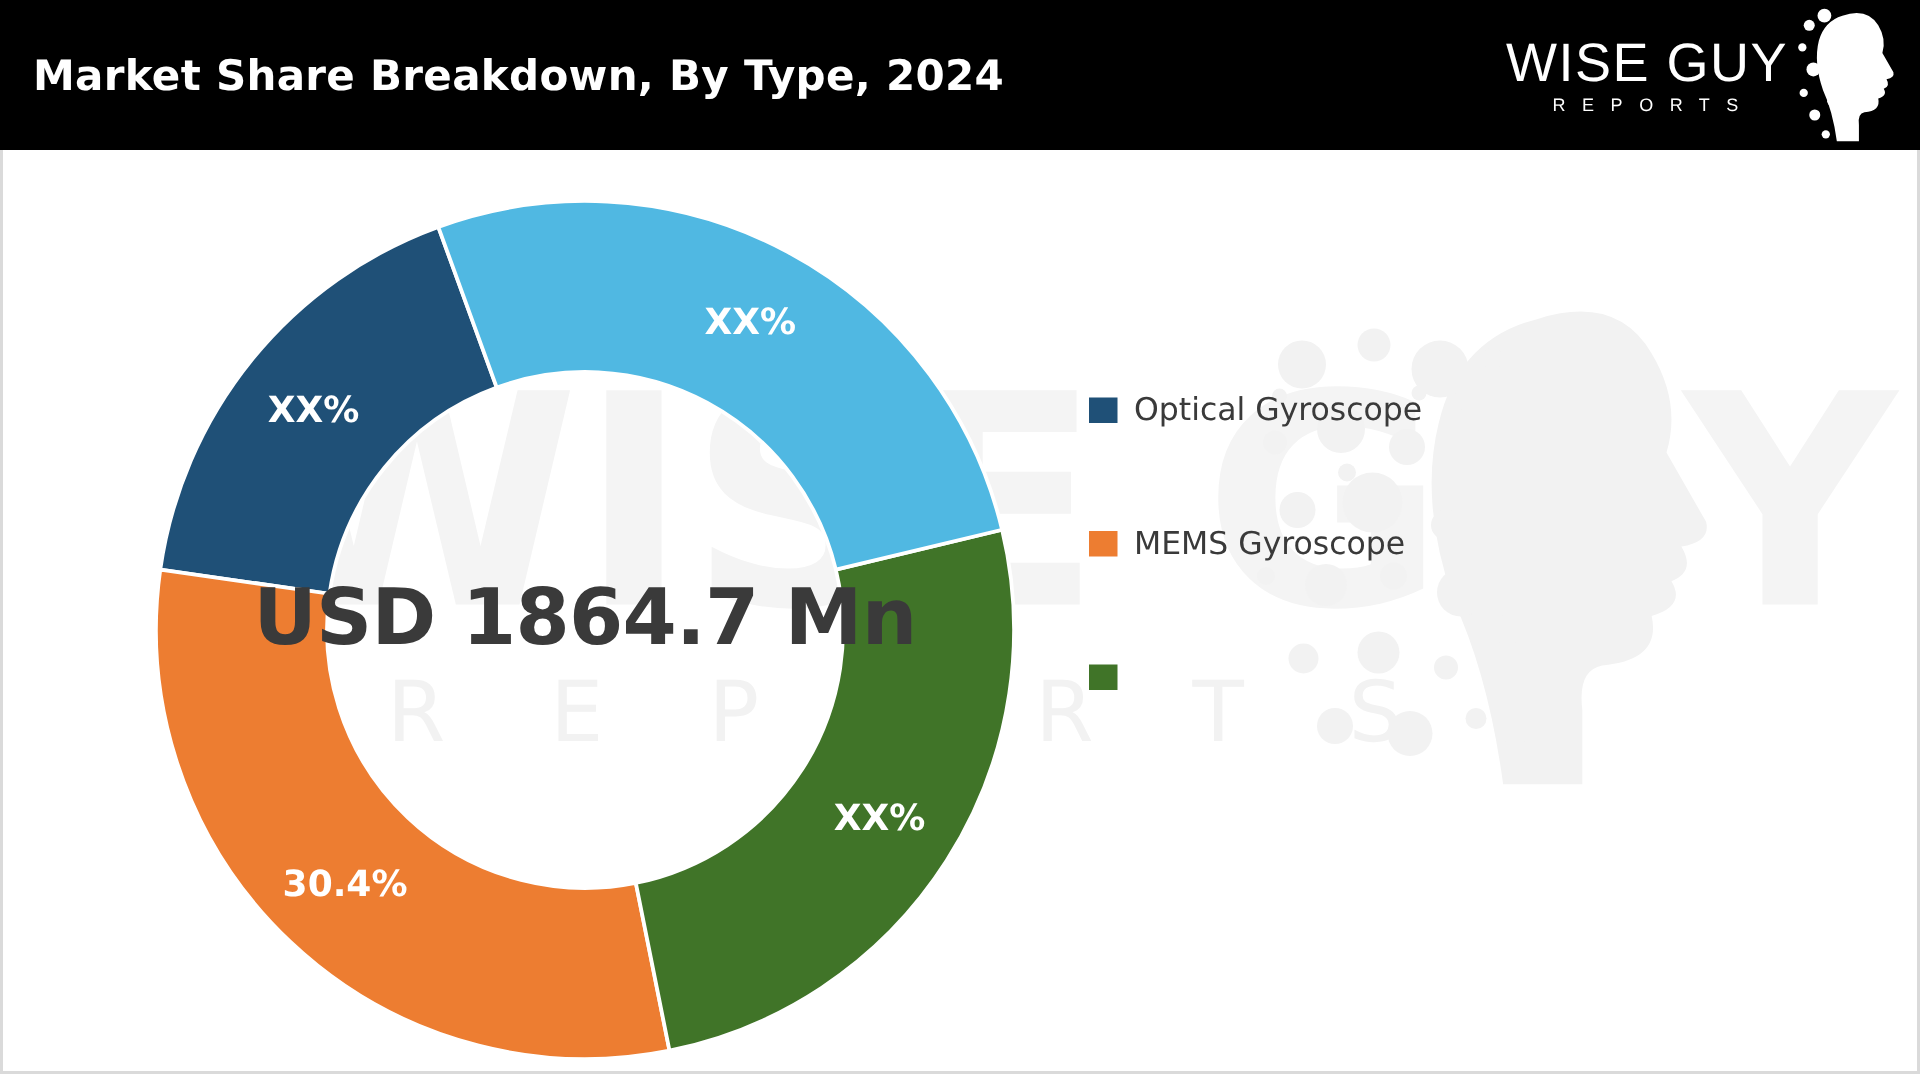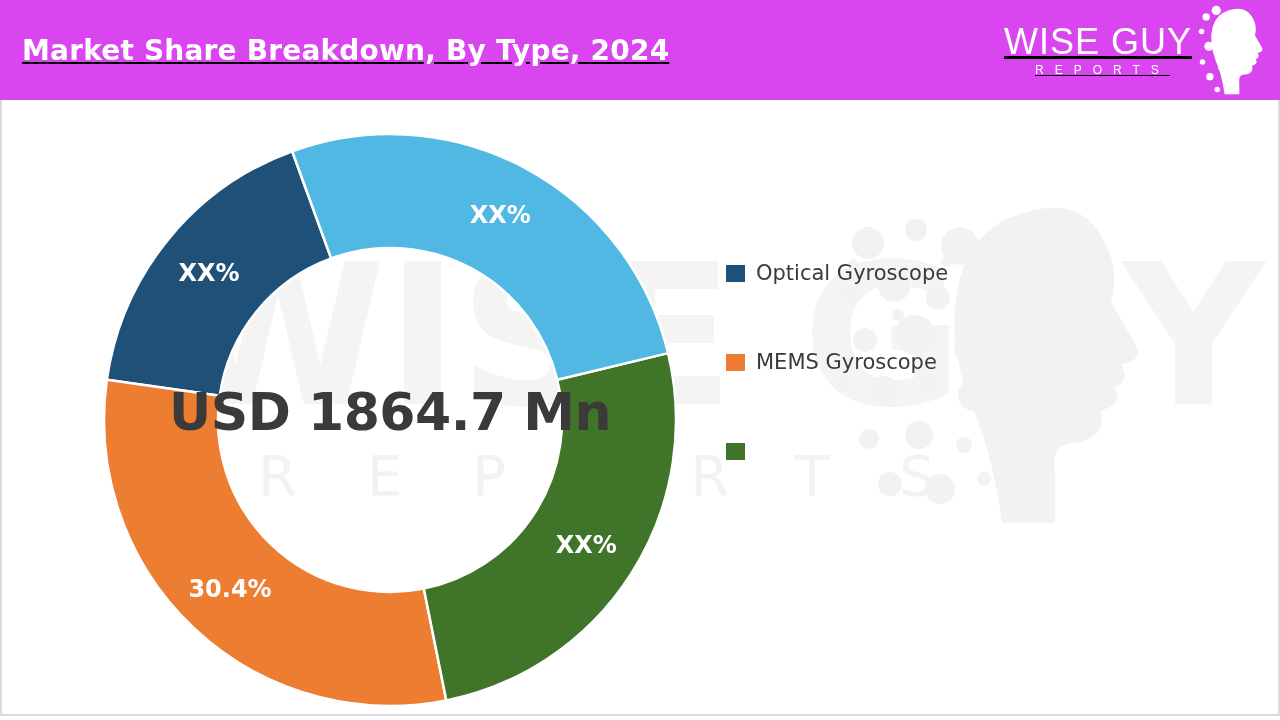--- a/index.html
+++ b/index.html
@@ -3,22 +3,22 @@
 <meta charset="utf-8">
 <style>
   html,body{margin:0;padding:0;}
   body{
     width:1280px;height:720px;position:relative;overflow:hidden;
     background:#ffffff;font-family:"DejaVu Sans","Liberation Sans",sans-serif;
   }
   
   .header{
     position:absolute;top:0;left:0;width:1280px;height:100px;
-    background:#d946ef;display:flex;align-items:center;justify-content:space-between;
-    box-sizing:border-box;padding:0 12px 0 22px;z-index:10;text-decoration:underline;
+    background:#000000;display:flex;align-items:center;justify-content:space-between;
+    box-sizing:border-box;padding:0 12px 0 22px;z-index:10;
   }
   .title{
     color:#ffffff;font-size:28px;font-weight:bold;letter-spacing:.2px;white-space:nowrap;
   }
   .logo{display:flex;align-items:center;}
   .logo-text{display:flex;flex-direction:column;align-items:center;margin-right:2px;}
   .logo-line1{color:#ffffff;font-size:36px;font-weight:400;letter-spacing:1px;line-height:1;font-family:"Liberation Sans",sans-serif;}
   .logo-line2{color:#ffffff;font-size:12px;font-weight:400;letter-spacing:11px;margin-top:4px;padding-left:9px;line-height:1;font-family:"Liberation Sans",sans-serif;}
   
   .frame{

